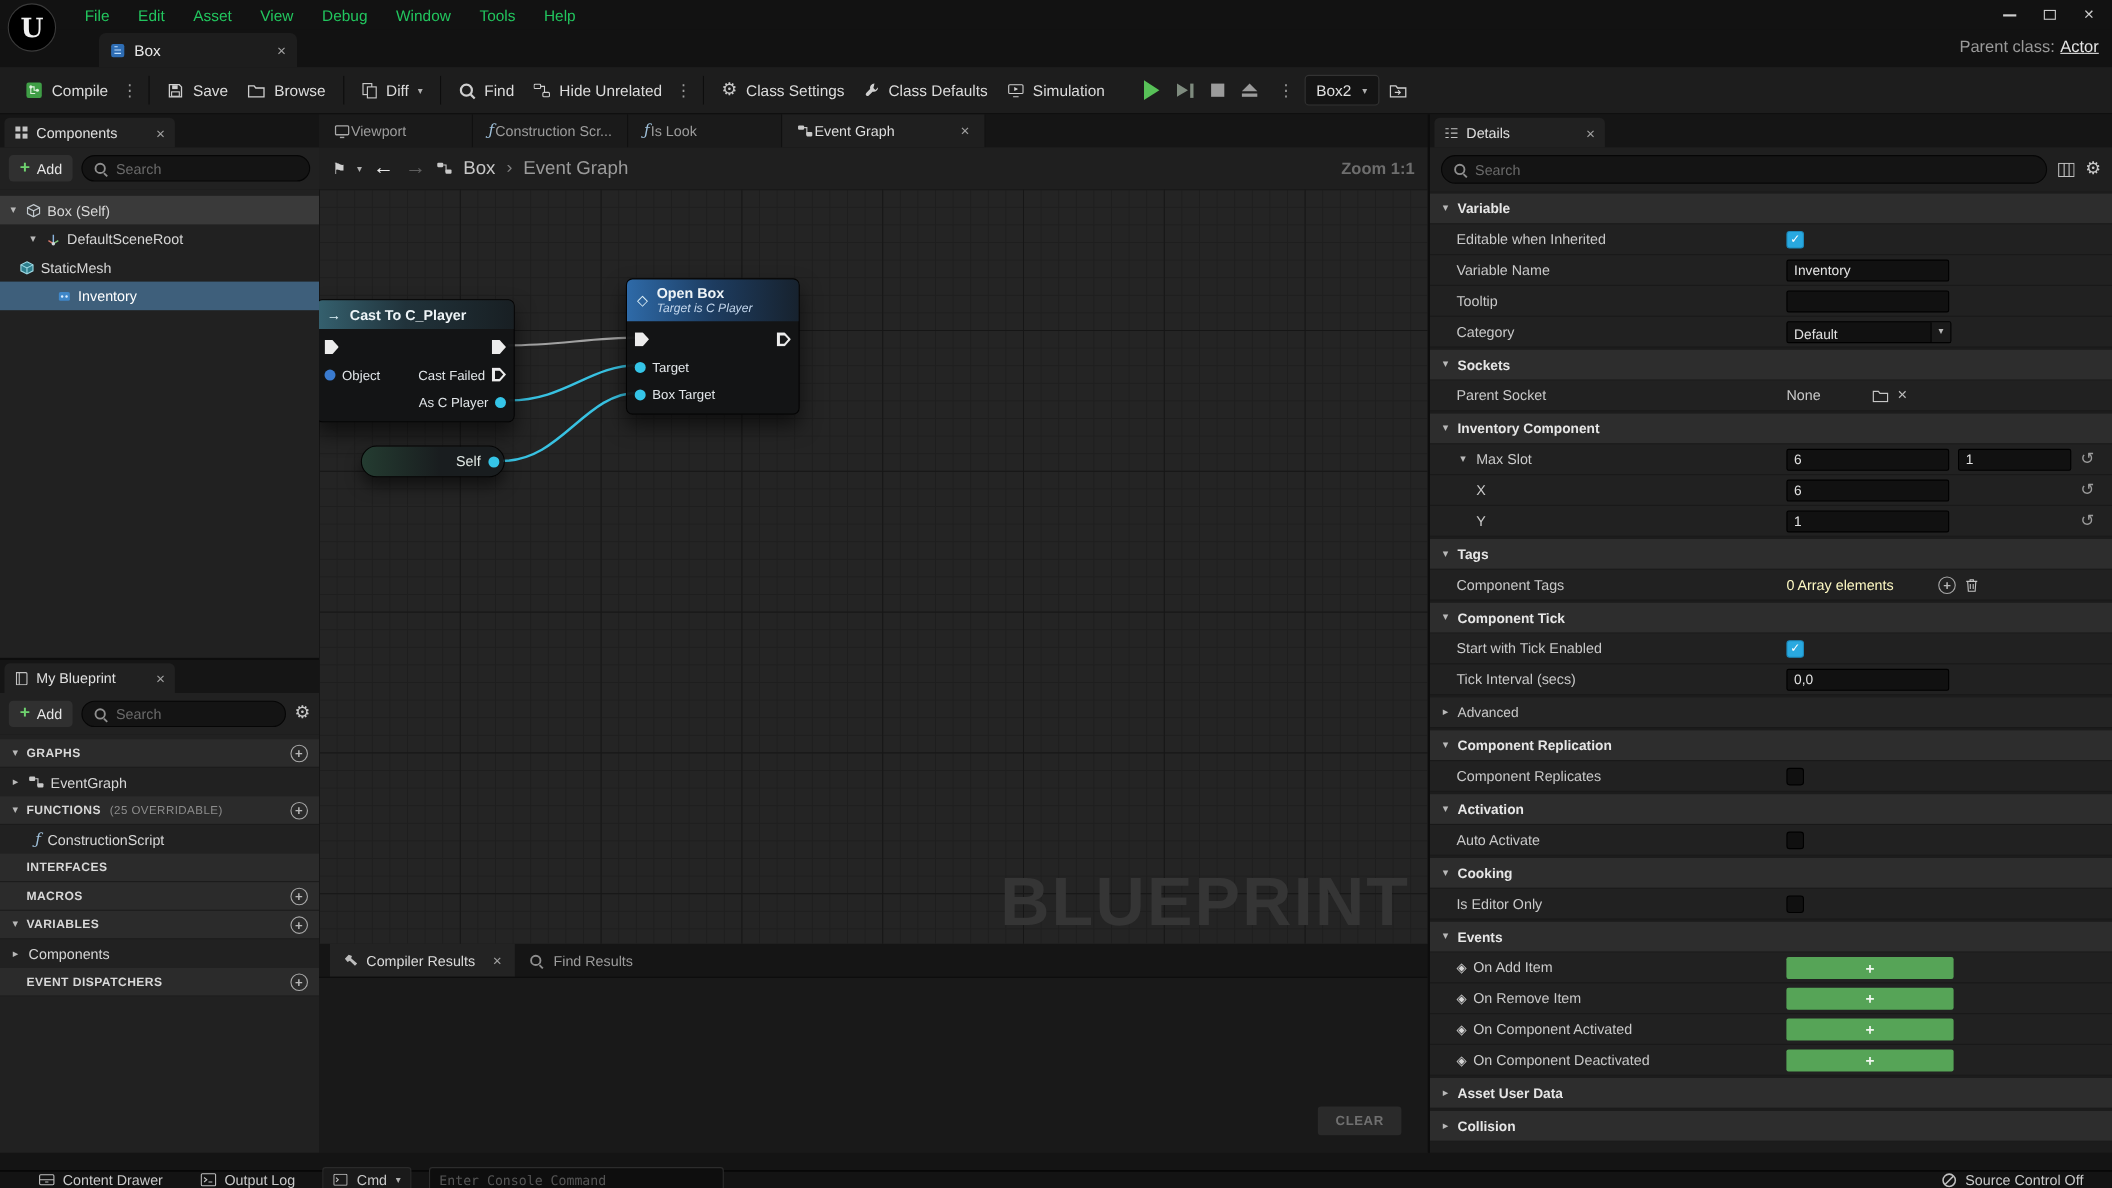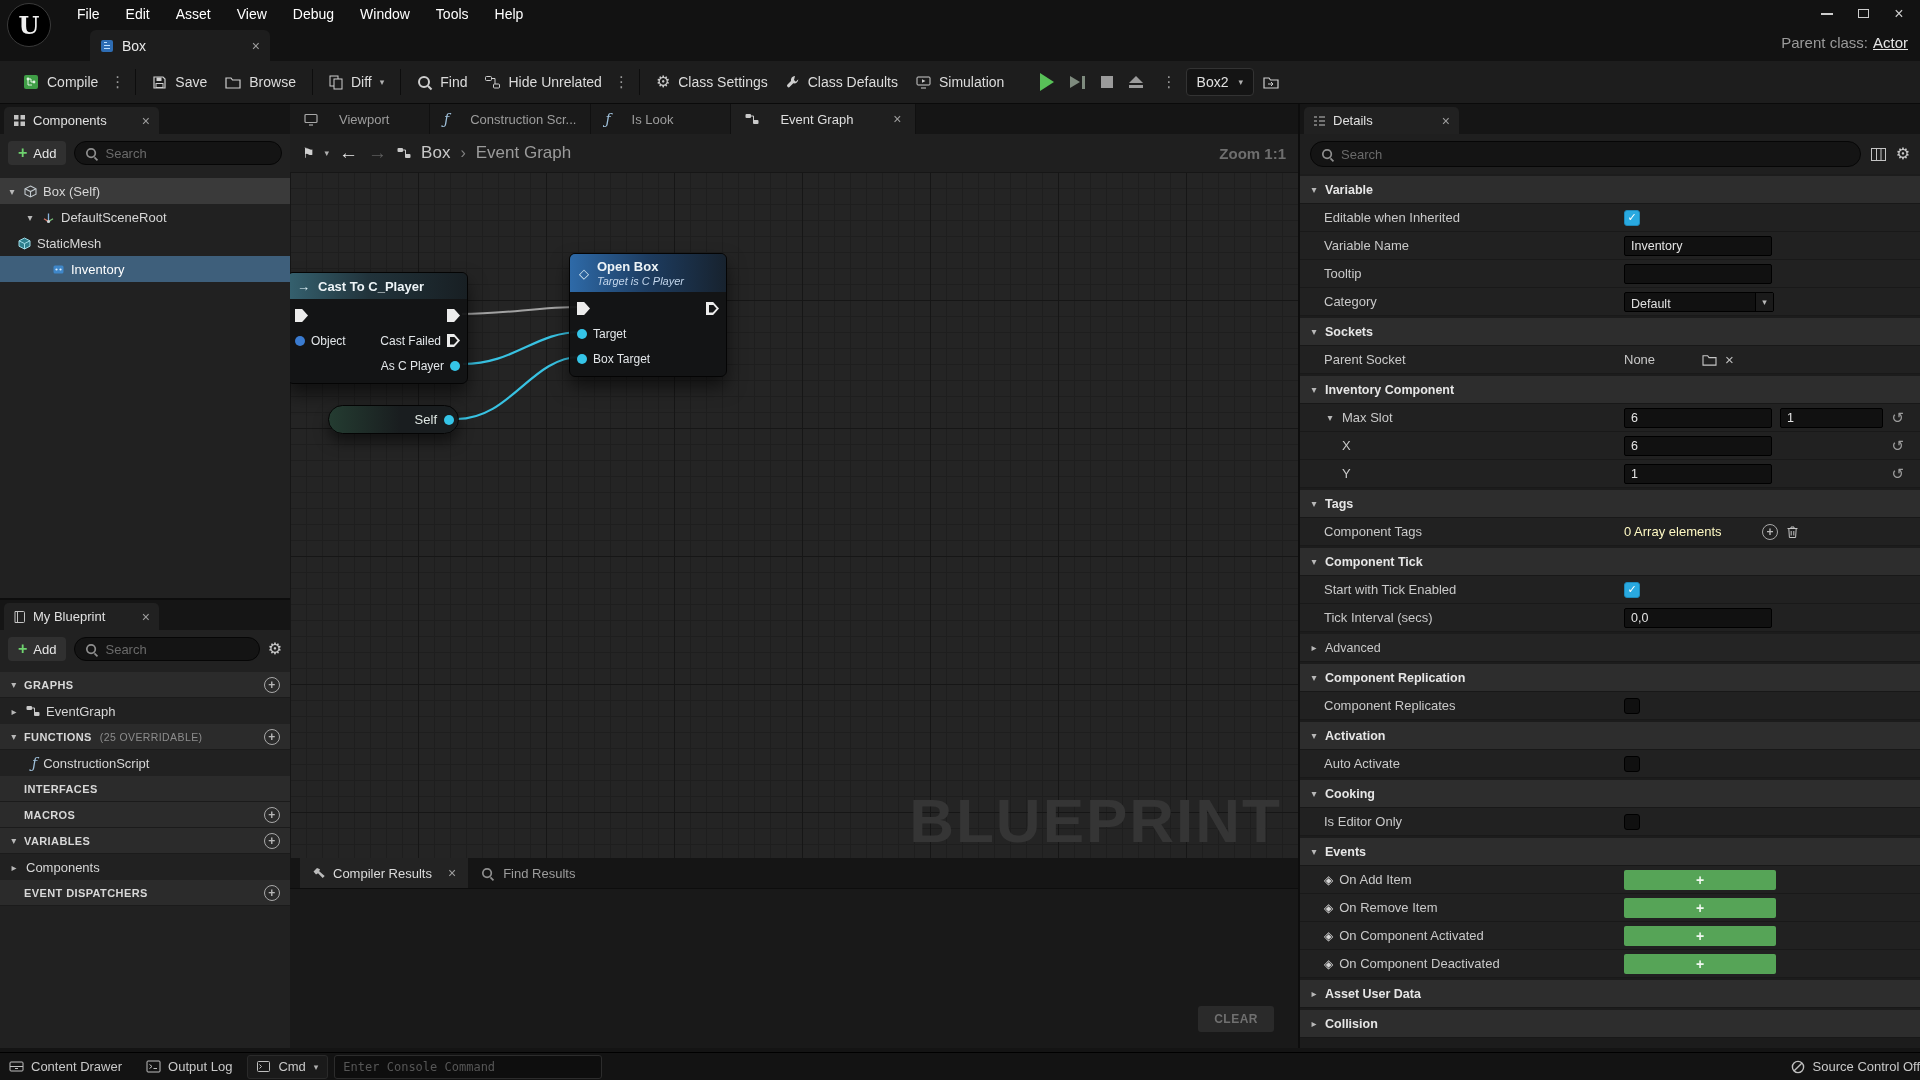--- a/index.html
+++ b/index.html
@@ -17,21 +17,21 @@
 .icn-mag::after{content:"";position:absolute;left:10.5px;top:10.5px;width:5px;height:2px;background:#8f8f8f;transform:rotate(45deg);transform-origin:0 50%;}
 .icn-mag.lt::before{border-color:#cfcfcf;}
 .icn-mag.lt::after{background:#cfcfcf;}
 .icn-mag.sm{transform:scale(.85);}
 .gear{color:#c9c9c9;font-size:16px;line-height:1;}
 .plus-circ{width:16px;height:16px;border:1.3px solid #a8a8a8;border-radius:50%;color:#b8b8b8;font-size:12px;font-weight:bold;display:inline-flex;align-items:center;justify-content:center;line-height:1;flex:none;}
 .tab-x{color:#9f9f9f;font-size:14px;margin-left:auto;padding-left:8px;}
 
 
 .menubar{position:absolute;left:0;top:0;width:100%;height:27px;background:#121212;display:flex;align-items:center;padding-left:64px;z-index:6;}
-.menu-item{padding:0 13px;height:27px;display:flex;align-items:center;font-size:14px;color:#ffffff;}
+.menu-item{padding:0 13px;height:27px;display:flex;align-items:center;font-size:14px;color:#22c55e;}
 .logo{position:absolute;left:7px;top:3px;width:44px;height:44px;border-radius:50%;background:#000;border:1px solid #3a3a3a;display:flex;align-items:center;justify-content:center;z-index:9;}
 .logo span{font-family:"DejaVu Serif",serif;font-size:24px;color:#f0f0f0;font-weight:bold;}
 .win-controls{position:absolute;top:0;right:6px;height:27px;display:flex;align-items:center;gap:6px;z-index:7;}
 .wc{display:flex;align-items:center;justify-content:center;width:30px;height:24px;}
 .wc-min{width:12px;height:2px;background:#cdcdcd;}
 .wc-max{width:11px;height:9px;border:1.5px solid #cdcdcd;}
 .wc-close{font-size:16px;color:#cdcdcd;line-height:1;}
 .parent-class{position:absolute;top:34px;right:12px;font-size:15px;color:#9a9a9a;z-index:7;}
 .parent-class .pc-link{color:#e4e4e4;text-decoration:underline;margin-left:5px;}
 
@@ -73,21 +73,21 @@
 .sel-dim{background:#3a3a3a;}
 .sel-blue{background:#3e5f7b;color:#fff;}
 .mb-rows{flex:1;background:#212121;padding-top:4px;}
 .mb-h{height:26px;display:flex;align-items:center;background:#2b2b2b;border-bottom:1px solid #1b1b1b;padding:0 10px 0 8px;font-size:11px;font-weight:bold;letter-spacing:.4px;color:#d8d8d8;gap:4px;}
 .mb-suffix{color:#8d8d8d;font-weight:normal;font-size:10.5px;margin-left:4px;}
 .mb-i{height:26px;display:flex;align-items:center;gap:6px;font-size:13px;color:#d6d6d6;}
 
 
 .center{position:absolute;left:290px;top:104px;width:1008px;bottom:32px;display:flex;flex-direction:column;background:#191919;}
 .doc-tabs{height:30px;background:#151515;display:flex;align-items:stretch;flex:none;}
-.doc-tab{display:flex;align-items:center;gap:21px;padding:0 14px;font-size:13px;color:#9d9d9d;background:#1a1a1a;border-right:1px solid #101010;min-width:140px;}
+.doc-tab{display:flex;align-items:center;gap:1px;padding:0 14px;font-size:13px;color:#9d9d9d;background:#1a1a1a;border-right:1px solid #101010;min-width:140px;}
 .doc-tab.active{background:#1f1f1f;color:#dedede;min-width:185px;}
 .bc-bar{height:38px;background:#1f1f1f;display:flex;align-items:center;padding:0 12px;gap:10px;flex:none;}
 .bc-flag{color:#cfcfcf;font-size:14px;}
 .bc-back{font-size:19px;color:#e8e8e8;font-weight:bold;}
 .bc-fwd{font-size:19px;color:#5e5e5e;font-weight:bold;}
 .bc-big{font-size:17px;}
 .bc-root{color:#c7c7c7;}
 .bc-sep{color:#808080;font-size:16px;}
 .bc-cur{color:#9b9b9b;}
 .zoom{color:#6e6e6e;font-weight:bold;font-size:15px;}
@@ -131,21 +131,21 @@
 .dd{width:150px;height:20px;background:#111;border:1px solid #000;border-radius:2px;display:flex;align-items:flex-end;font-size:12.5px;color:#e0e0e0;}
 .dd .v{flex:1;padding-left:6px;}
 .dd-chev{width:18px;height:100%;display:flex;align-items:center;justify-content:center;border-left:1px solid #000;background:#1a1a1a;font-size:9px;color:#b9b9b9;}
 .reset{margin-left:auto;margin-right:6px;color:#9c9c9c;font-size:15px;line-height:1;}
 .evt-btn{width:152px;height:20px;background:#56a457;border-radius:2px;display:flex;align-items:center;justify-content:center;color:#f0f7f0;font-weight:bold;font-size:14px;line-height:1;}
 .evt-ico{color:#d6d6d6;font-size:12px;flex:none;}
 .arr-text{color:#fef9c3;width:130px;}
 .x-ico{color:#bdbdbd;font-size:15px;line-height:1;}
 
 
-.statusbar{position:absolute;left:0;bottom:0;width:100%;height:28px;background:#131313;border-top:1px solid #000;display:flex;align-items:center;gap:6px;padding:0 0;font-size:13px;color:#c9c9c9;}
+.statusbar{position:absolute;left:0;bottom:0;width:100%;height:16px;background:#131313;border-top:1px solid #000;display:flex;align-items:center;gap:16px;padding:0 26px;font-size:13px;color:#c9c9c9;}
 .sb-btn{display:flex;align-items:center;gap:7px;height:26px;padding:0 9px;border-radius:3px;flex:none;}
 .cmd{display:flex;align-items:center;gap:8px;border:1px solid #2a2a2a;background:#1a1a1a;height:24px;padding:0 9px;border-radius:3px;flex:none;}
 .console{width:268px;height:24px;background:#0e0e0e;border:1px solid #2c2c2c;border-radius:3px;color:#9a9a9a;font-family:"DejaVu Sans Mono","Liberation Mono",monospace;font-size:12px;padding:0 8px;outline:none;flex:none;}
 .console::placeholder{color:#565656;}
 .sc{margin-left:auto;display:flex;align-items:center;gap:8px;}
 </style>
 </head>
 <body>
 
 <div class="app">

